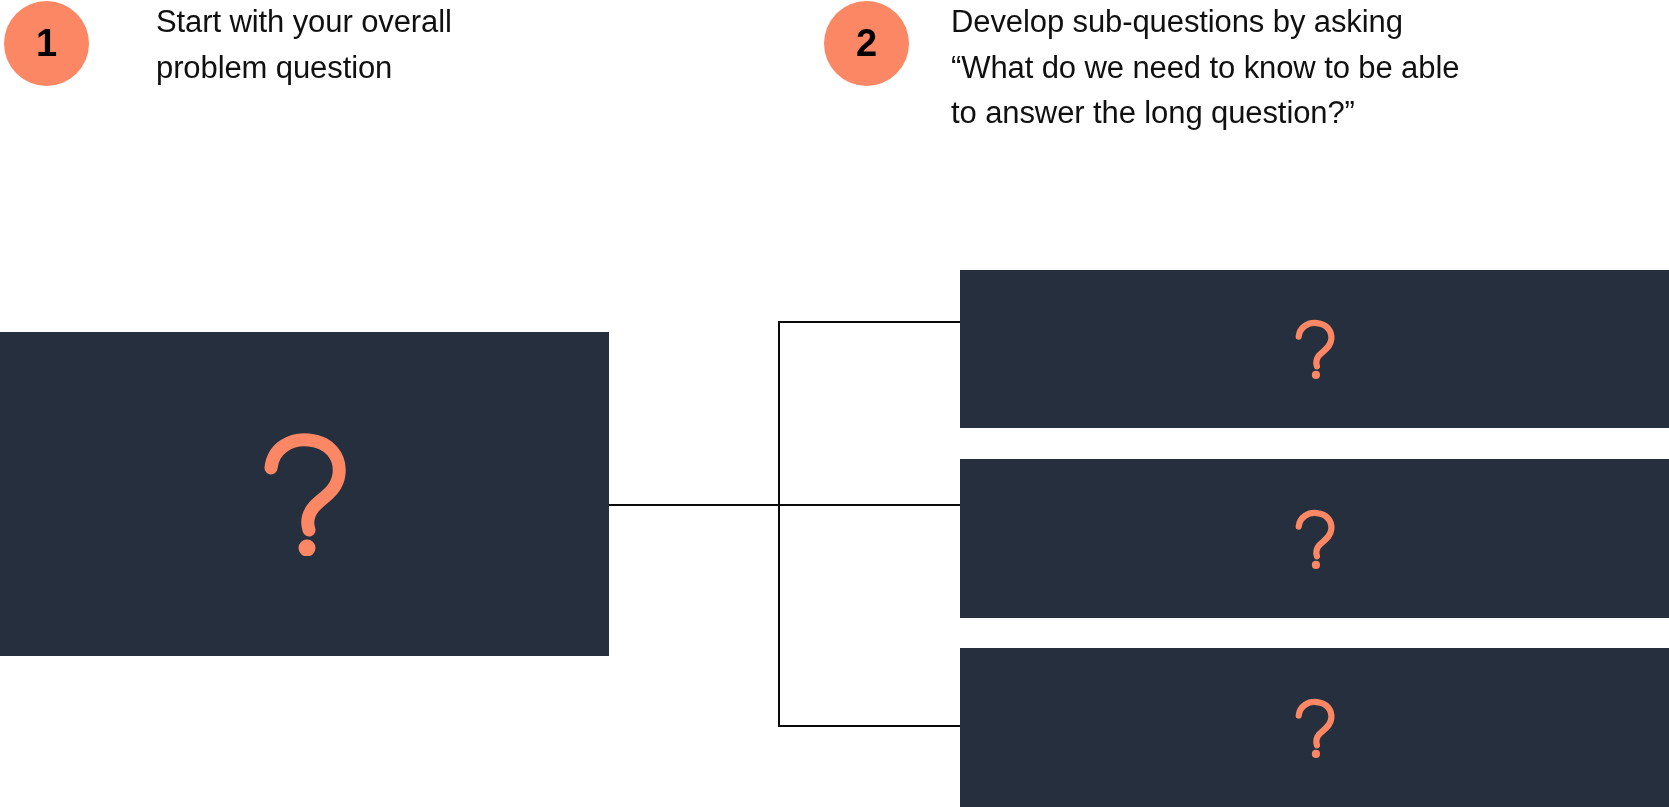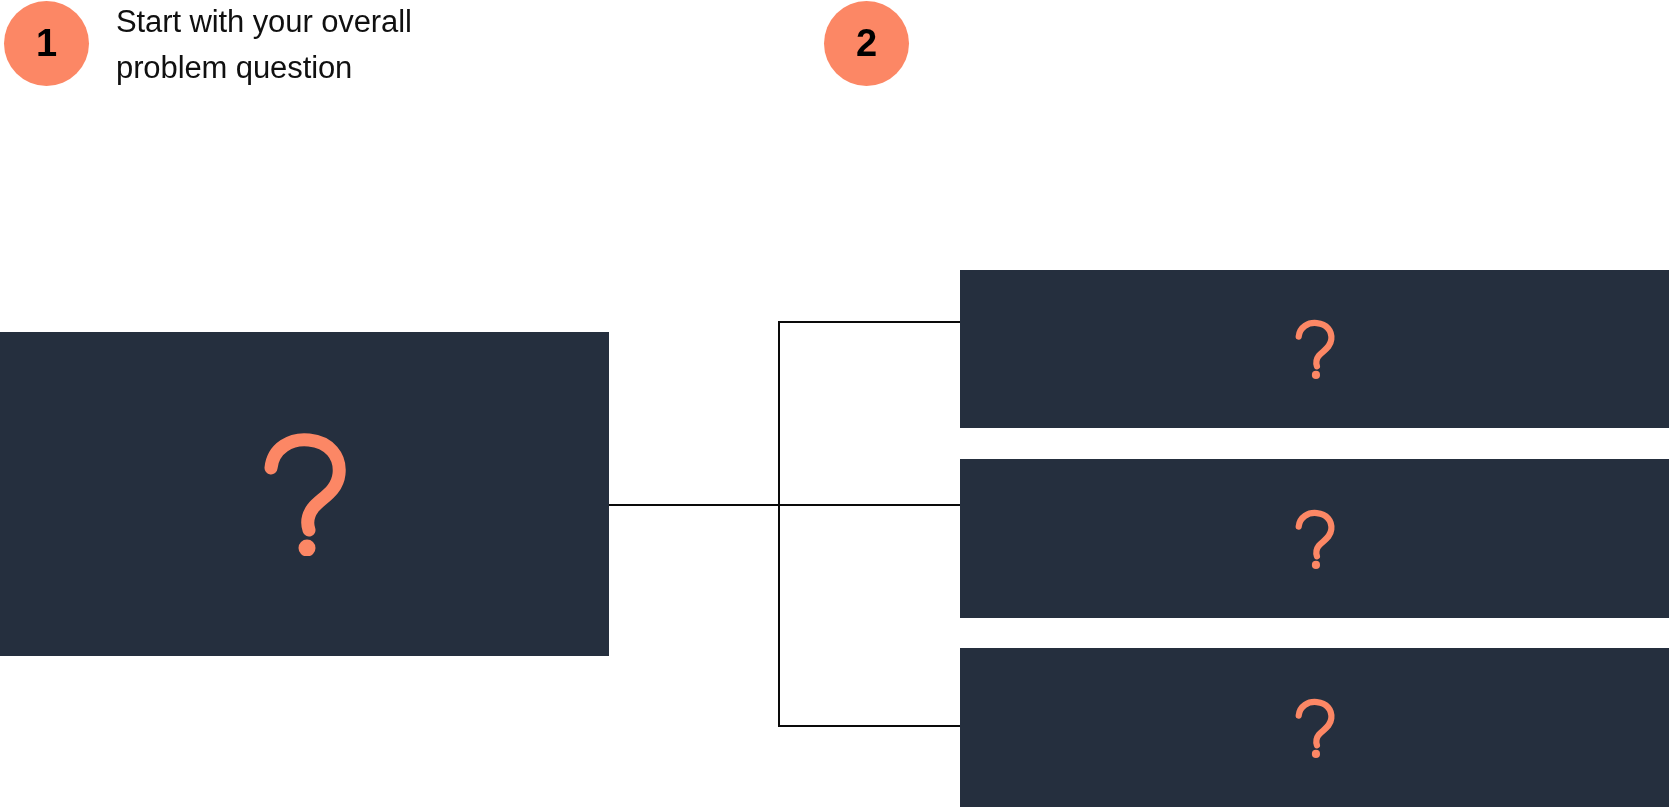--- a/index.html
+++ b/index.html
@@ -35,21 +35,21 @@
     border-radius: 50%;
     background: #fc8765;
     color: #000000;
     font-size: 38px;
     font-weight: 700;
     line-height: 85px;
     text-align: center;
     letter-spacing: 0px;
   }
   .step-text {
-    margin-left: 27px;
+    margin-left: 67px;
     margin-top: -2px;
     font-size: 31px;
     line-height: 1.47;
     color: #101010;
     font-weight: 400;
     white-space: pre-line;
     letter-spacing: -0.1px;
   }
   #step-2 .step-text { margin-left: 42px; }
 
@@ -92,20 +92,23 @@
 <div id="canvas">
 
   <div class="step" id="step-1">
     <div class="step-badge">1</div>
     <div class="step-text">Start with your overall
 problem question</div>
   </div>
 
   <div class="step" id="step-2">
     <div class="step-badge">2</div>
+    <div class="step-text">Develop sub-questions by asking
+“What do we need to know to be able
+to answer the long question?”</div>
   </div>
 
   <div class="line line-h" id="conn-trunk-stub"></div>
   <div class="line line-v" id="conn-trunk"></div>
   <div class="line line-h" id="conn-branch-top"></div>
   <div class="line line-h" id="conn-branch-mid"></div>
   <div class="line line-h" id="conn-branch-bottom" style="left:778px; top:725px; width:183px; height:2px; position:absolute; background:#0a0a0a;"></div>
 
   <div class="qbox" id="box-main">
     <svg class="qmark" viewBox="0 0 96 124">

